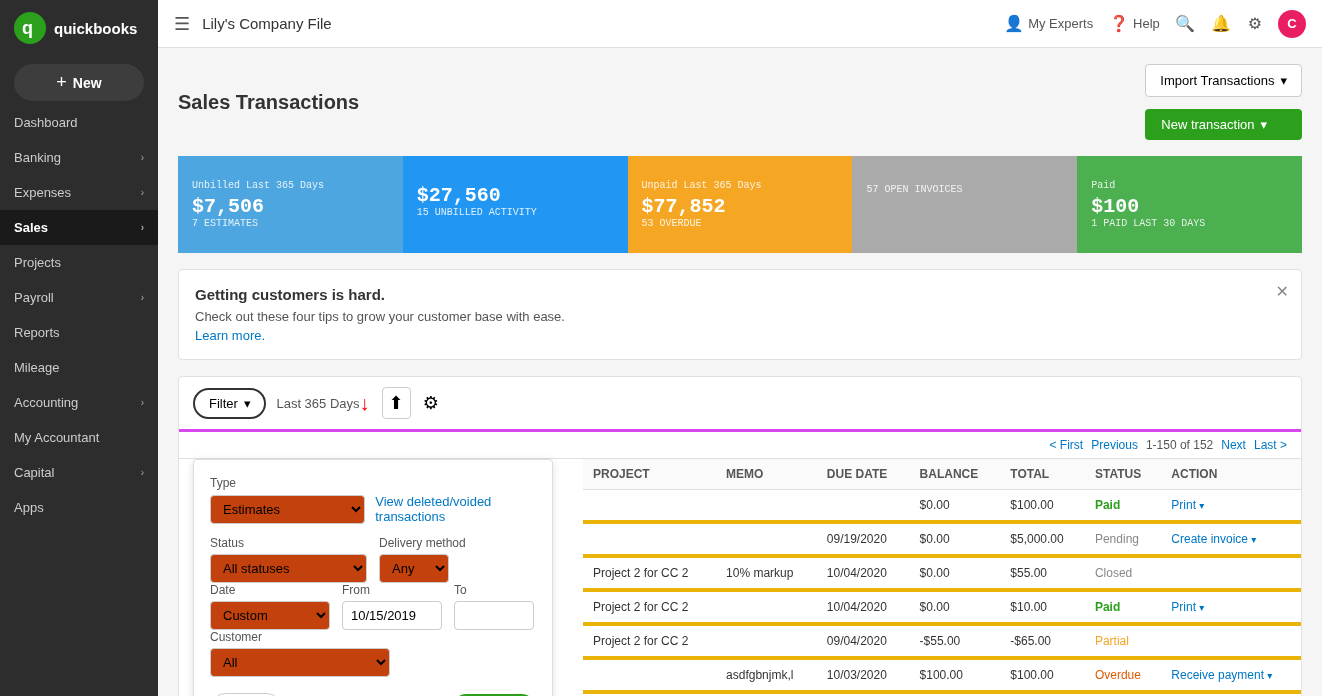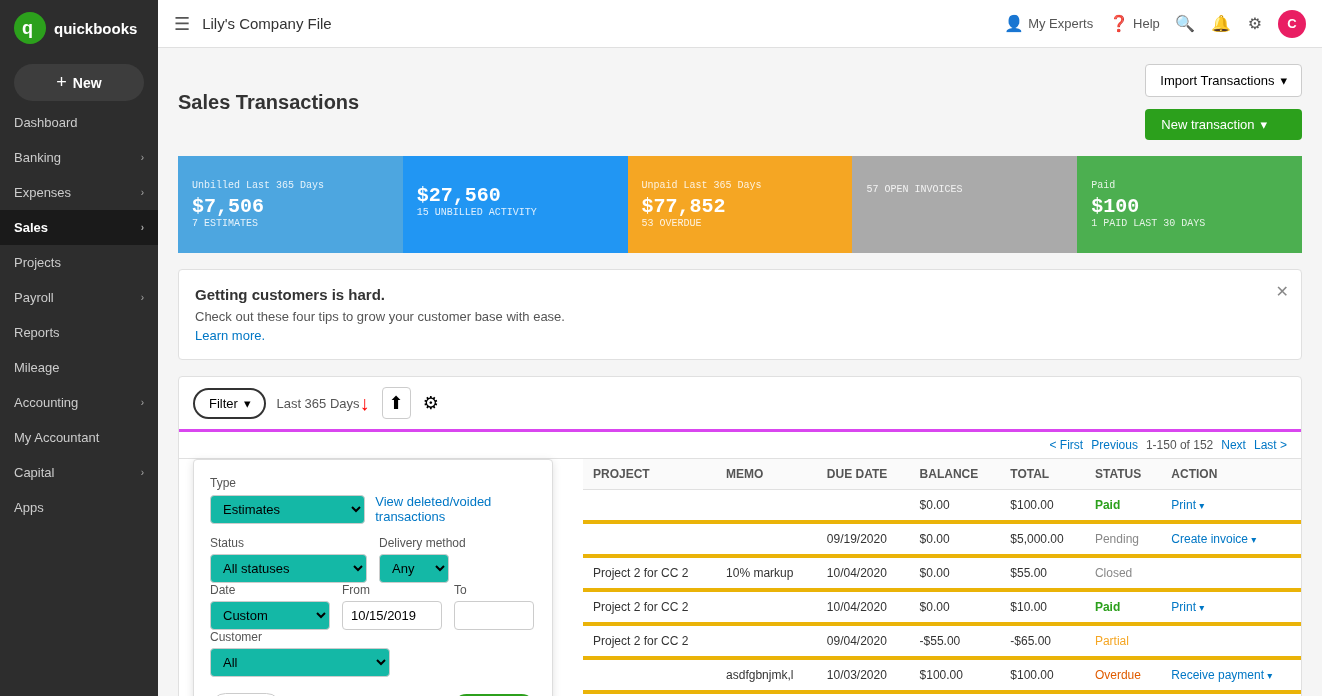--- a/index.html
+++ b/index.html
@@ -64,21 +64,21 @@
     .table-section { background: #fff; border: 1px solid #e0e0e0; border-radius: 4px; }
     .table-header { display: flex; align-items: center; justify-content: flex-start; padding: 10px 14px; border-bottom: 3px solid #d946ef; }
     .filter-area { display: flex; align-items: center; gap: 10px; }
     .filter-btn { border: 2px solid #333; background: #fff; border-radius: 20px; padding: 6px 14px; font-size: 13px; cursor: pointer; display: flex; align-items: center; gap: 6px; font-weight: 500; }
     .filter-label-text { font-size: 13px; color: #555; }
 
     
     .filter-panel { background: #fff; border: 1px solid #ddd; border-radius: 4px; padding: 16px; margin: 0 14px 0; position: relative; z-index: 10; box-shadow: 0 2px 8px rgba(0,0,0,0.12); width: 360px; }
     .filter-row { margin-bottom: 12px; }
     .filter-field-label { font-size: 12px; color: #555; margin-bottom: 4px; }
-    .filter-select { border: 1px solid #ccc; border-radius: 4px; padding: 5px 8px; font-size: 13px; width: 100%; background: #14b8a6; cursor: pointer; }
+    .filter-select { border: 1px solid #ccc; border-radius: 4px; padding: 5px 8px; font-size: 13px; width: 100%; background: #c2410c; cursor: pointer; }
     .filter-row-inline { display: flex; gap: 12px; }
     .filter-row-inline > div { flex: 1; }
     .filter-link { color: #0077c5; text-decoration: none; font-size: 13px; cursor: pointer; }
     .filter-actions { display: flex; justify-content: space-between; align-items: center; margin-top: 16px; }
     .btn-reset { border: 1px solid #ccc; background: #fff; border-radius: 20px; padding: 7px 18px; font-size: 13px; cursor: pointer; }
     .btn-apply { border: none; background: #2ca01c; border-radius: 20px; padding: 7px 24px; font-size: 13px; color: #fff; cursor: pointer; font-weight: 600; }
 
     
     .data-table { width: 100%; border-collapse: collapse; }
     .data-table th { text-align: left; padding: 8px 10px; font-size: 12px; color: #555; border-bottom: 1px solid #e0e0e0; background: #fafafa; }

